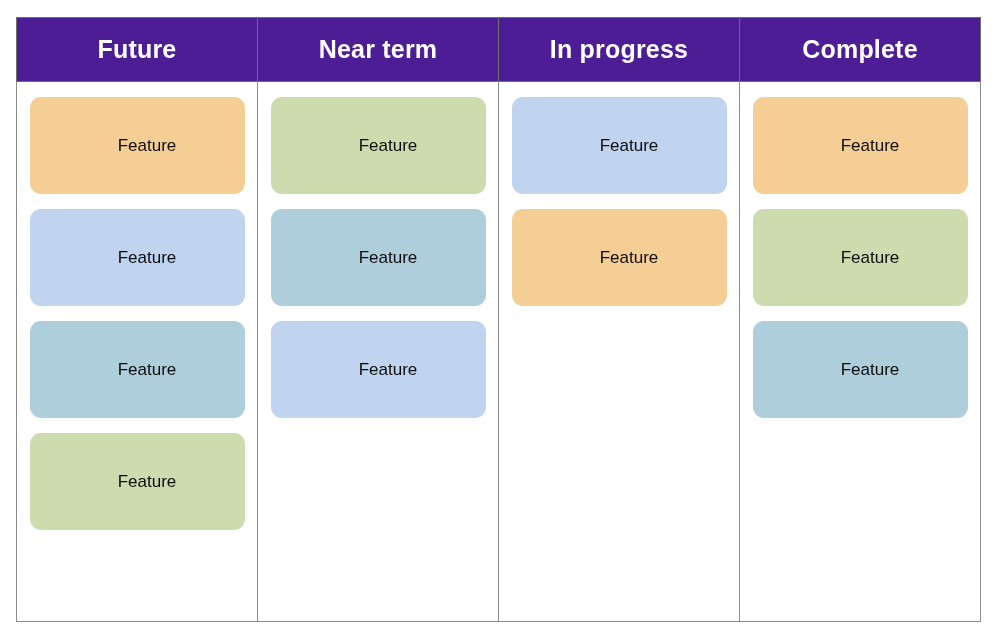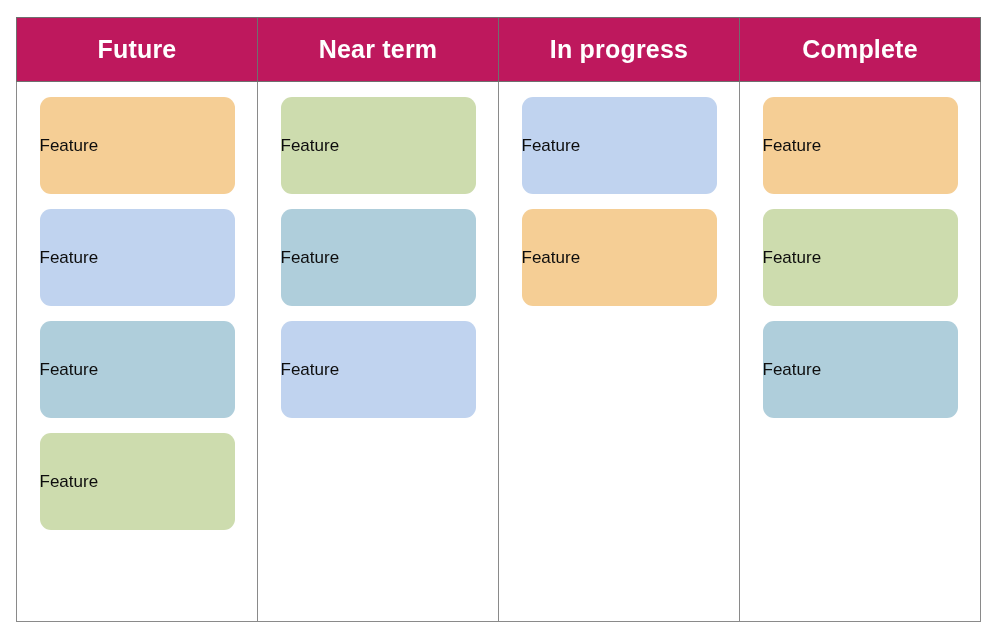--- a/index.html
+++ b/index.html
@@ -33,21 +33,21 @@
   table.board th,
   table.board td {
     padding: 0;
     margin: 0;
     border: 1px solid #8a8a8a;
     box-sizing: border-box;
   }
 
   table.board th {
     height: 64px;
-    background: #be185d;
+    background: #4c1d95;
     color: #ffffff;
     font-size: 25px;
     font-weight: bold;
     letter-spacing: 0.2px;
     text-align: center;
     vertical-align: middle;
     border-color: #6f6f6f;
   }
 
   table.board td.col-body {
@@ -64,22 +64,23 @@
     padding-top: 15px;
     padding-bottom: 12px;
   }
 
   .card {
     width: 195px;
     height: 97px;
     border-radius: 11px;
     display: flex;
     align-items: center;
-    justify-content: flex-start;
+    justify-content: center;
     flex: 0 0 auto;
+    padding-left: 20px;
   }
 
   .card-label {
     font-size: 17px;
     font-weight: normal;
     color: #0d0d0d;
     line-height: 1;
     text-align: center;
   }
 </style>

